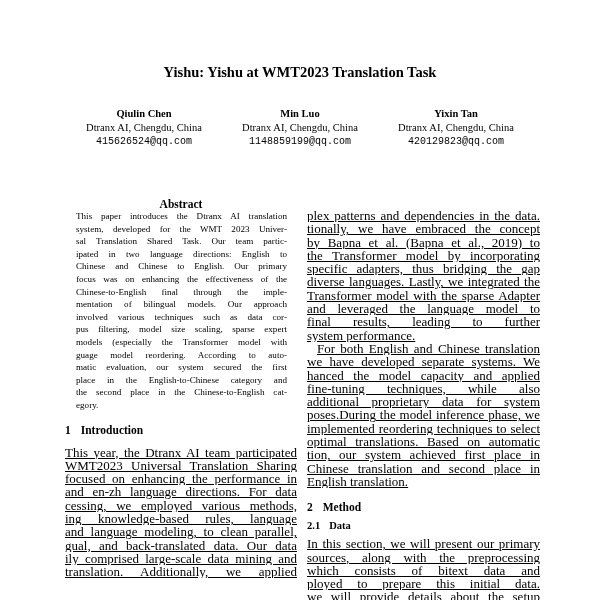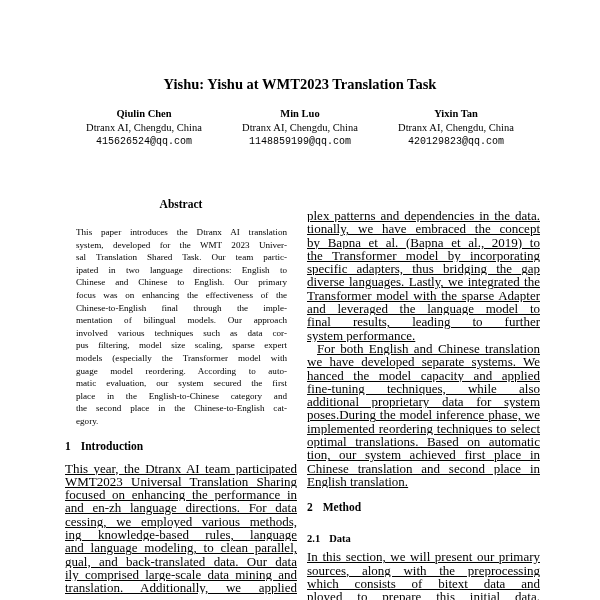--- a/index.html
+++ b/index.html
@@ -3,53 +3,53 @@
 <meta charset="utf-8">
 <style>
   * { margin: 0; padding: 0; box-sizing: border-box; }
   html, body { width: 600px; height: 600px; background: #ffffff; }
   .page {
     position: relative; width: 600px; height: 600px;
     background: #ffffff; color: #000000; overflow: hidden;
     font-family: "Liberation Serif", serif;
   }
   .paper-title {
-    position: absolute; top: 76px; left: 0; width: 100%;
+    position: absolute; top: 64px; left: 0; width: 100%;
     text-align: center; font-size: 14.5px; font-weight: bold;
   }
   .authors {
     position: absolute; top: 107px; left: 0; width: 100%;
     display: flex; justify-content: center;
   }
   .author-card { width: 156px; text-align: center; }
   .author-name  { font-size: 10.5px; font-weight: bold; line-height: 14px; }
   .author-affil { font-size: 10.5px; line-height: 14px; }
   .author-email { font-family: "Liberation Mono", monospace; font-size: 10px; line-height: 14px; }
 
   .col { position: absolute; top: 196px; }
   .col-left  { left: 65px;  width: 232px; }
   .col-right { left: 307px; width: 233px; padding-top: 13px; }
 
   .abstract-heading {
     text-align: center; font-weight: bold; font-size: 11.5px;
-    padding-top: 2px; margin-bottom: 16px;
+    padding-top: 2px; margin-bottom: 0;
   }
   .abstract-body { margin: 0 10px 0 11px; font-size: 9.1px; line-height: 12.6px; }
   .abstract-body .tline { height: 12.6px; }
 
   .body-text { font-size: 13px; line-height: 13.3px; text-decoration: underline; }
   .body-text .tline { height: 13.3px; }
 
   .sec-heading { font-weight: bold; font-size: 11.5px; line-height: 14px; }
   .sec-num { display: inline-block; margin-right: 10px; }
   #intro-heading { margin-top: 11px; }
   .intro-body { margin-top: 9px; }
 
   #method-heading { margin-top: 12px; }
-  .subsec-heading { font-weight: bold; font-size: 10.5px; line-height: 12px; margin-top: 19px; }
+  .subsec-heading { font-weight: bold; font-size: 10.5px; line-height: 12px; margin-top: 6px; }
   .subsec-num { display: inline-block; margin-right: 9px; }
   .data-body { margin-top: 5px; }
 
   .tline { text-align: justify; text-align-last: justify; overflow: hidden; }
   .tline-last { text-align-last: left; }
   .tline-indent { text-indent: 10px; }
 </style>
 </head>
 <body>
 

